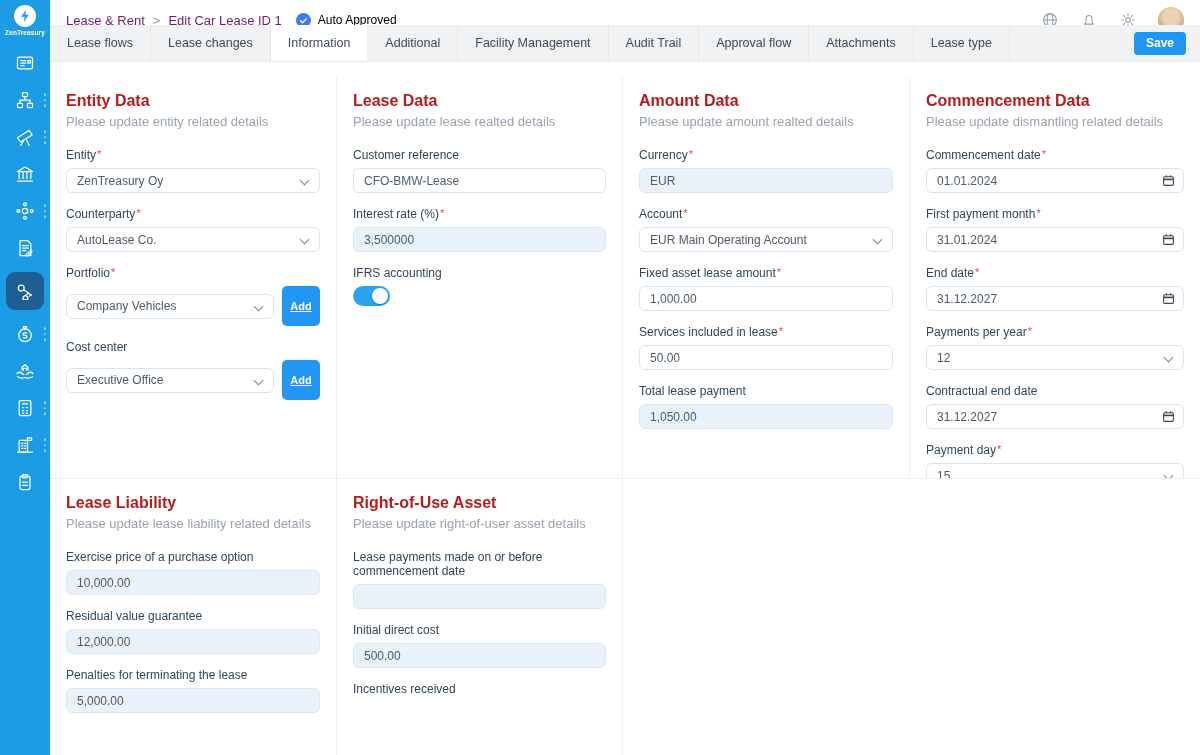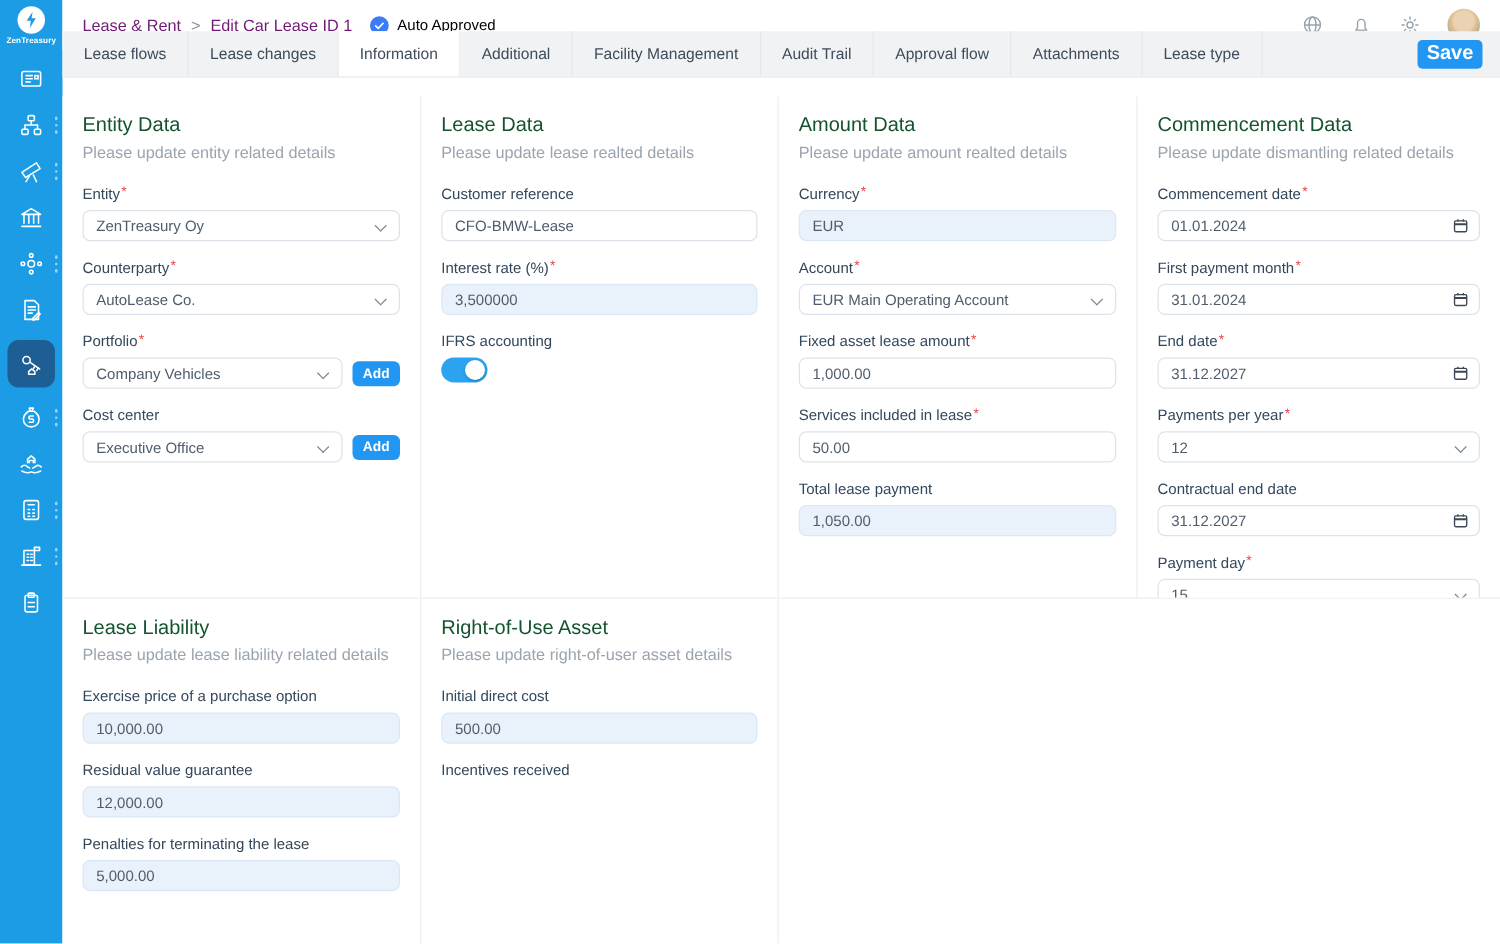--- a/index.html
+++ b/index.html
@@ -29,43 +29,43 @@
   .badge-text { font-size:12px; color:#000000; margin-left:7px; }
   .header-right { margin-left:auto; display:flex; align-items:center; gap:21px; }
   .hicon { cursor:pointer; display:flex; }
   .avatar { width:26px; height:26px; border-radius:50%; cursor:pointer;
     background: radial-gradient(circle at 50% 38%, #ecd2b4 0 38%, #d9bd90 52%, #c9b68e 62%, #4fb0bc 78%, #3aa0ad 100%); }
 
   
   .tabbar { position:absolute; left:50px; top:25px; right:0; height:37px; background:#f0f2f4; display:flex; align-items:stretch; border-bottom:1px solid #e9ebee; }
   .tab { display:flex; align-items:center; padding:0 17px; font-size:12.5px; color:#3f4c5a; border-right:1px solid #e5e7ea; cursor:pointer; white-space:nowrap; }
   .tab.active { background:#fff; border-right-color:#f0f0f0; }
-  .save-btn { margin-left:auto; align-self:center; margin-right:14px; width:52px; height:23px; background:#2196f3; border:none; border-radius:4px; color:#fff; font-size:16px; font-weight:bold; font-family:"Liberation Sans",sans-serif; cursor:pointer; }
+  .save-btn { margin-left:auto; align-self:center; margin-right:14px; width:52px; height:23px; background:#2196f3; border:none; border-radius:4px; color:#fff; font-size:12px; font-weight:bold; font-family:"Liberation Sans",sans-serif; cursor:pointer; }
 
   
   .content { position:absolute; left:50px; top:77px; right:0; bottom:0; background:#fff; }
   .row-top { display:grid; grid-template-columns:287px 286px 287px 1fr; height:401px; }
   .row-bottom { display:grid; grid-template-columns:287px 286px 1fr; height:277px; border-top:1px solid #eceef1; }
   .col { border-right:1px solid #eceef1; overflow:hidden; }
   .col.last { border-right:none; }
   .section { padding:15px 16px; }
-  .sec-title { font-size:16px; font-weight:400; color:#14532d; }
+  .sec-title { font-size:16px; font-weight:700; color:#b91c1c; }
   .sec-sub { font-size:13px; color:#9aa4af; margin-top:4px; margin-bottom:19px; }
 
   .field { margin-bottom:14px; }
   .field label { display:block; font-size:12px; color:#33475b; margin-bottom:6px; }
   .req { color:#e5484d; font-size:11px; vertical-align:top; margin-left:1px; }
   .ctl { position:relative; display:flex; align-items:center; }
   .box { width:100%; height:25px; border:1px solid #dde3ea; border-radius:6px; background:#fff; font-family:"Liberation Sans",sans-serif; font-size:12px; color:#4e5d6c; padding:0 10px; }
   .box.dis { background:#e9f1fb; border-color:#dbe7f6; }
   .selbox { position:relative; width:100%; height:25px; border:1px solid #dde3ea; border-radius:6px; background:#fff; display:flex; align-items:center; padding:0 26px 0 10px; font-size:12px; color:#4e5d6c; cursor:pointer; }
   .chev { position:absolute; right:11px; top:8px; width:7px; height:7px; border-left:1.5px solid #7d8894; border-bottom:1.5px solid #7d8894; transform:rotate(-45deg); }
   .datebox { padding-right:32px; }
   .cal-icon { position:absolute; right:9px; pointer-events:none; display:flex; }
-  .add-btn { flex:0 0 auto; width:38px; height:20px; margin-left:8px; background:#2196f3; border:none; border-radius:5px; color:#fff; font-size:11px; font-weight:bold; font-family:"Liberation Sans",sans-serif; cursor:pointer; }
+  .add-btn { flex:0 0 auto; width:38px; height:40px; margin-left:8px; background:#2196f3; border:none; border-radius:5px; color:#fff; font-size:11px; font-weight:bold; font-family:"Liberation Sans",sans-serif; cursor:pointer;text-decoration:underline; }
   .toggle { width:37px; height:20px; border-radius:10px; background:#2ba3f0; position:relative; cursor:pointer; margin-top:2px; }
   .toggle .knob { position:absolute; right:2px; top:2px; width:16px; height:16px; background:#fff; border-radius:50%; box-shadow:0 1px 2px rgba(0,0,0,.25); }
 </style>
 </head>
 <body>
 
 <div class="app">
 
   <div class="sidebar">
     <div class="logo">
@@ -488,20 +488,26 @@
               </div>
           </div>
         </div>
       </div>
 
       <div class="col">
         <div class="section">
           <div class="sec-title">Right-of-Use Asset</div>
           <div class="sec-sub">Please update right-of-user asset details</div>
 
+          <div class="field">
+            <label><span>Lease payments made on or before commencement date</span></label>
+            <div class="ctl">
+                <input class="box dis" value="" style="">
+              </div>
+          </div>
 
           <div class="field">
             <label><span>Initial direct cost</span></label>
             <div class="ctl">
                 <input class="box dis" value="500.00" style="">
               </div>
           </div>
 
 
           <div class="field">

